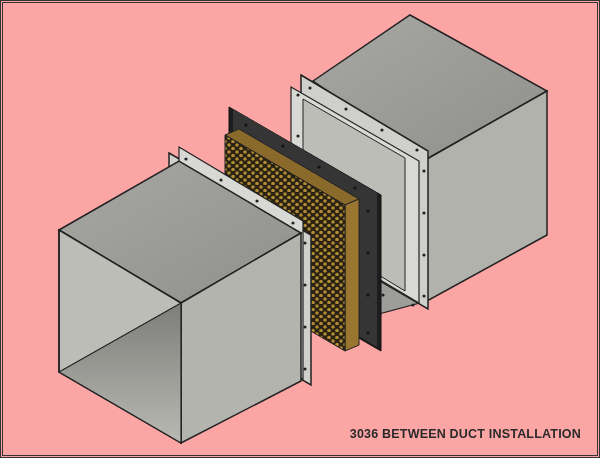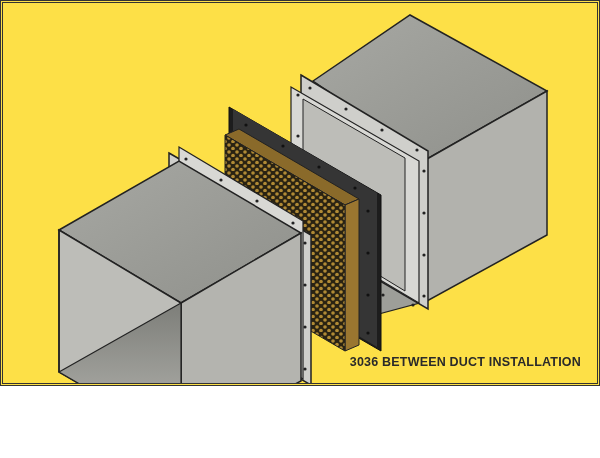--- a/index.html
+++ b/index.html
@@ -1,21 +1,21 @@
 <!DOCTYPE html>
 <html><head>
   <meta charset="utf-8">
   <style>
     html, body { margin: 0; padding: 0; background: #ffffff; }
     .frame {
       position: relative;
-      width: 600px; height: 386px;
+      width: 600px; height: 458px;
       box-sizing: border-box;
       border: 3px double #333333;
-      background: #fde047;
+      background: #fca5a5;
       overflow: hidden;
     }
     svg.art { position: absolute; left: 0; top: 0; }
     .caption {
       position: absolute;
       right: 16px; bottom: 14px;
       font-family: "Liberation Sans", sans-serif;
       font-size: 12.5px;
       font-weight: 700;
       letter-spacing: 0.2px;

